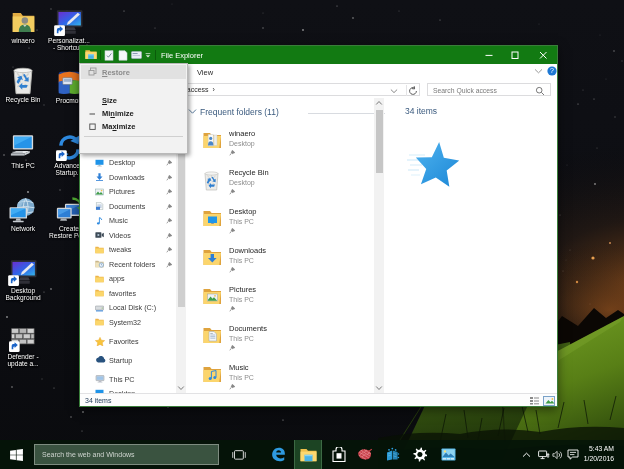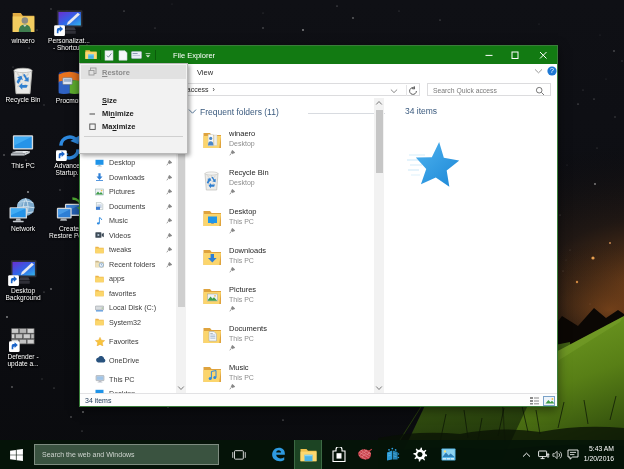--- a/index.html
+++ b/index.html
@@ -6,21 +6,21 @@
 html,body { width:624px; height:469px; overflow:hidden; font-family:"Liberation Sans", sans-serif; }
 #scene { position:absolute; left:0; top:0; width:624px; height:469px; background:#0e1015; overflow:hidden; }
 #bgsvg { position:absolute; left:0; top:0; }
 .dicon { position:absolute; text-align:center; }
 .dimg { height:30px; display:flex; align-items:flex-end; justify-content:center; }
 .dlab { margin-top:1px; font-size:6.6px; line-height:7.2px; color:#fff; text-shadow:0 1px 1.5px #000, 0 0 2px #000; }
 #win { position:absolute; left:79px; top:45px; width:479px; height:362px; background:#fff; border:1px solid #3a7e3a; box-shadow:0 3px 10px rgba(0,0,0,0.5); }
 #tbar { position:absolute; left:0; top:0; width:100%; height:18px; background:#127a12; }
 .qat { position:absolute; }
 .qsep { position:absolute; top:4px; width:1px; height:10px; background:#0a5c0a; }
-#ttext { position:absolute; left:81px; top:4.5px; font-size:7.5px; color:#fff;margin-left:12px; }
+#ttext { position:absolute; left:81px; top:4.5px; font-size:7.5px; color:#fff; }
 .wbtn { position:absolute; top:0; width:27px; height:18px; color:#fff; text-align:center; }
 #ribbon { position:absolute; left:0; top:18px; width:100%; height:20px; background:#fff; border-bottom:1px solid #e4e4e6; }
 #viewtab { position:absolute; left:117px; top:4px; font-size:7.5px; color:#2b2b2b; }
 #addr { position:absolute; left:0; top:35px; width:100%; height:17px; background:#fff; }
 .abox { position:absolute; background:#fff; border:1px solid #dcdcde; }
 #body { position:absolute; left:0; top:52px; width:100%; height:295px; background:#fff; }
 .nrow { position:absolute; left:0; width:96px; height:12px; }
 .nico { position:absolute; left:15px; top:1.5px; }
 .nlab { position:absolute; left:29px; top:1px; font-size:7.2px; color:#3b3b3b; white-space:nowrap; }
 .pin { position:absolute; left:86px; top:2px; }
@@ -704,21 +704,21 @@
             </svg>
           </span>
           <span class="nlab">Favorites</span>
         </div>
         <div class="nrow" style="top:256.5px">
           <span class="nico">
             <svg width="11" height="7" viewBox="0 0 11 7">
               <path d="M3 6.5 A2.6 2.6 0 0 1 3.4 1.4 A3.2 3.2 0 0 1 9.2 2.8 A2 2 0 0 1 9 6.5 Z" fill="#28527e"></path>
             </svg>
           </span>
-          <span class="nlab">OneDrive</span>
+          <span class="nlab">Startup</span>
         </div>
         <div class="nrow" style="top:275.5px">
           <span class="nico">
             <svg width="10" height="8" viewBox="0 0 10 8">
               <rect x="1" y="0.6" width="8" height="5" rx="0.4" fill="#cdd6dd" stroke="#8a9096" stroke-width="0.5"></rect>
               <rect x="1.8" y="1.4" width="6.4" height="3.4" fill="#9fc4e8"></rect>
               <rect x="3.6" y="6" width="2.8" height="0.8" fill="#aab"></rect>
               <rect x="2.6" y="6.8" width="4.8" height="0.7" fill="#b9c0c6"></rect>
             </svg>
           </span>

